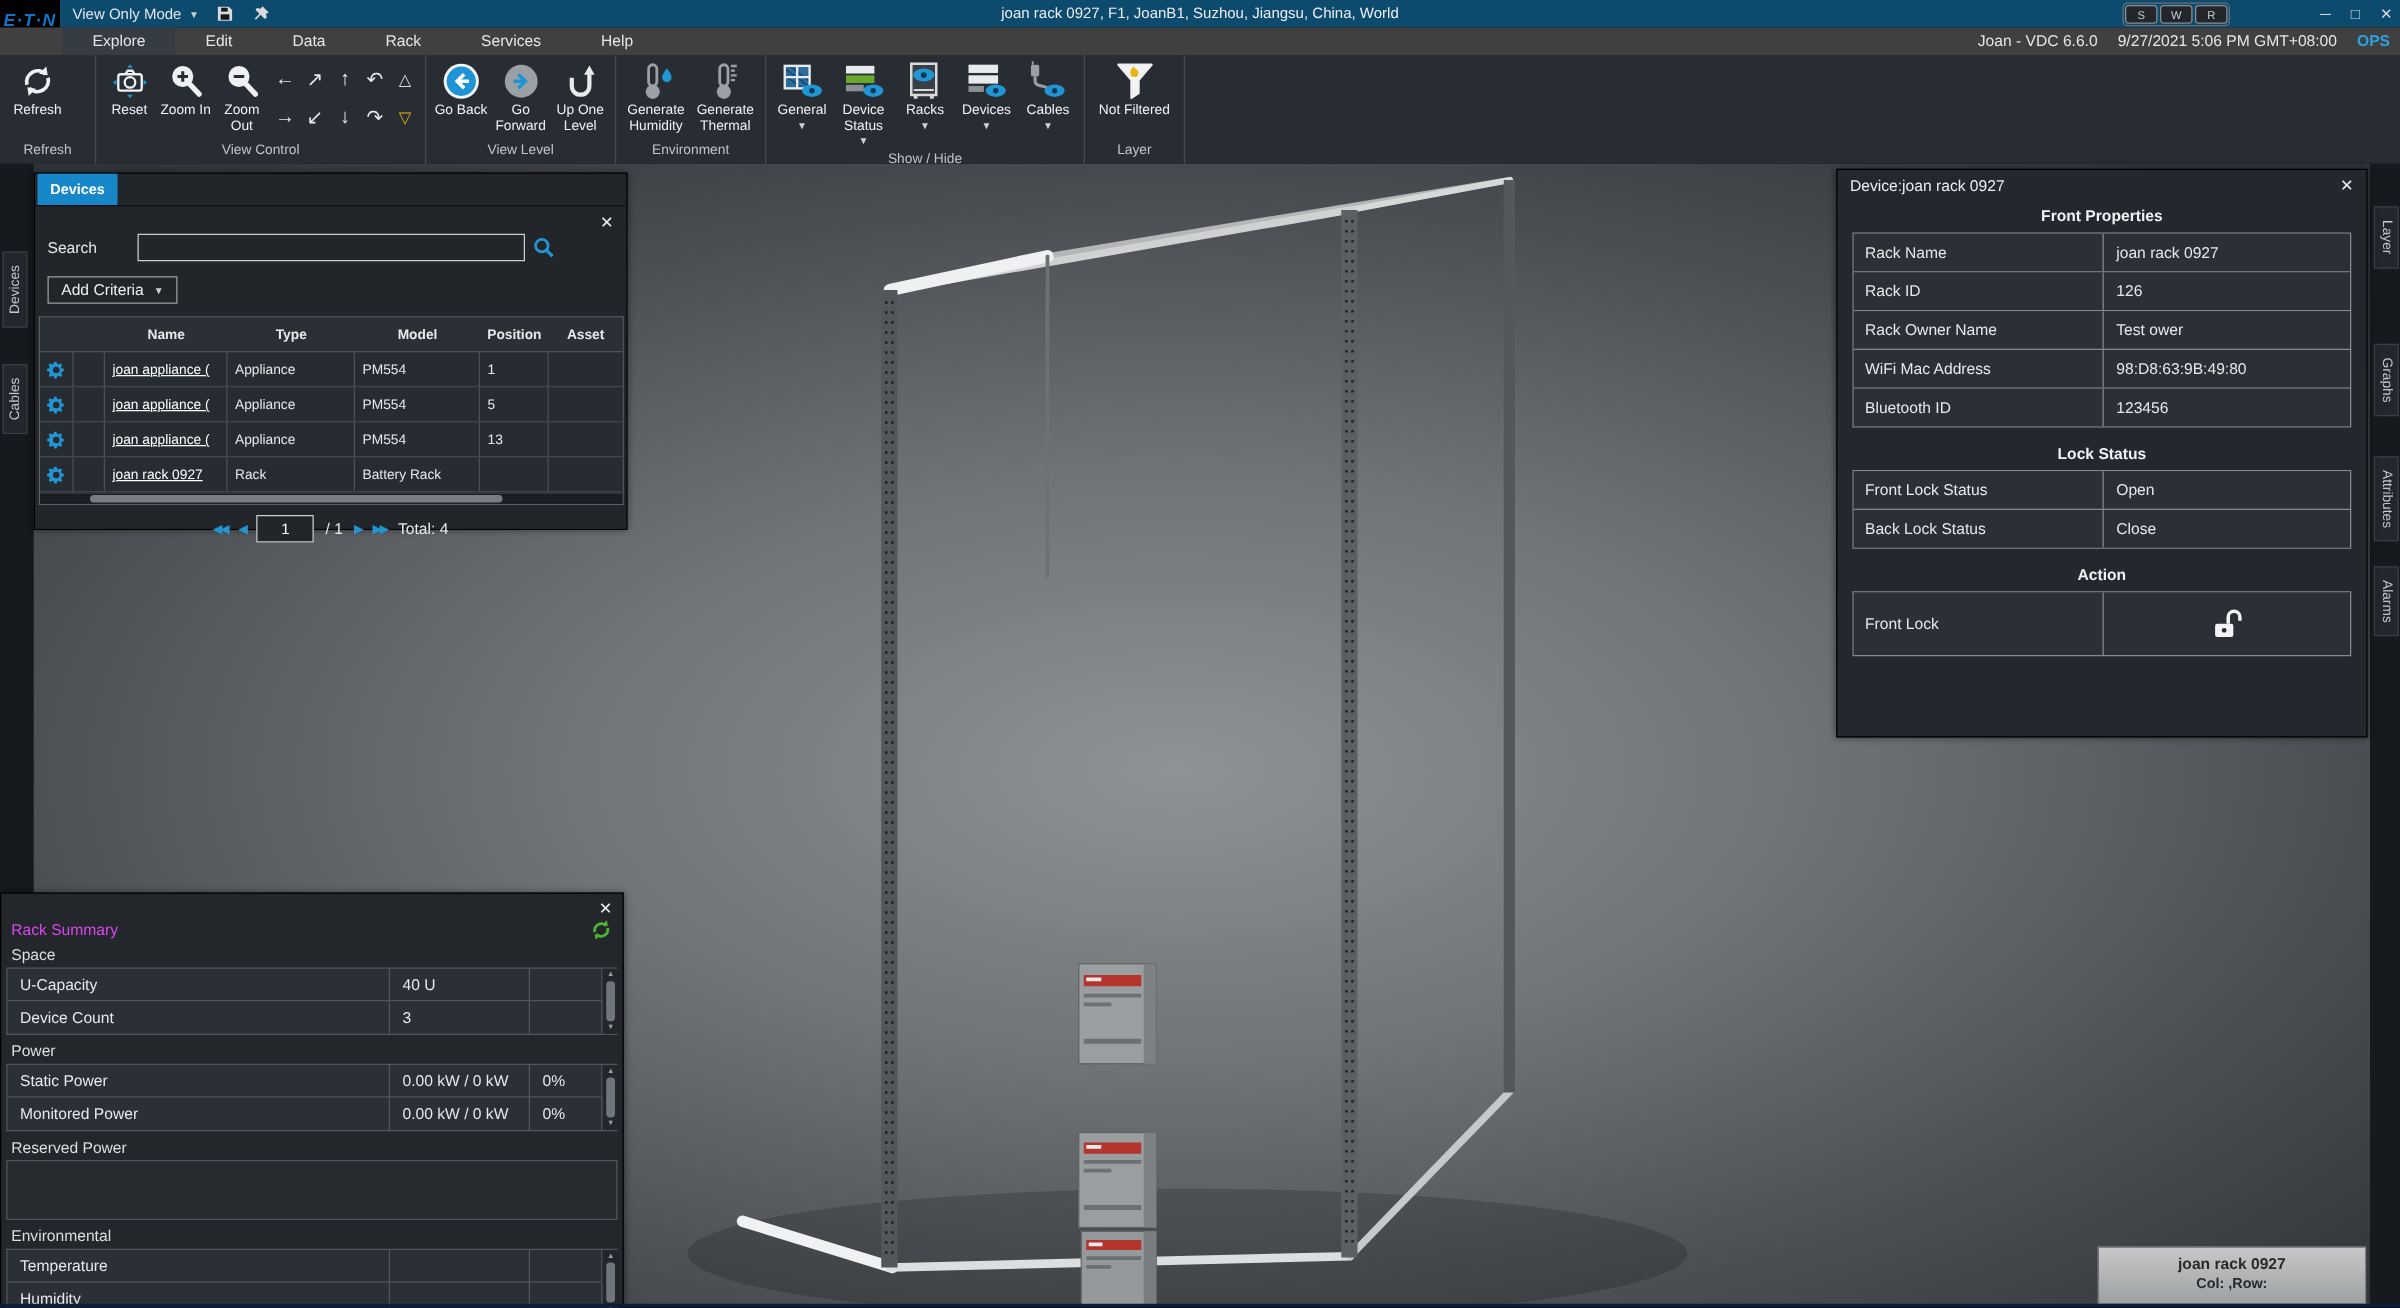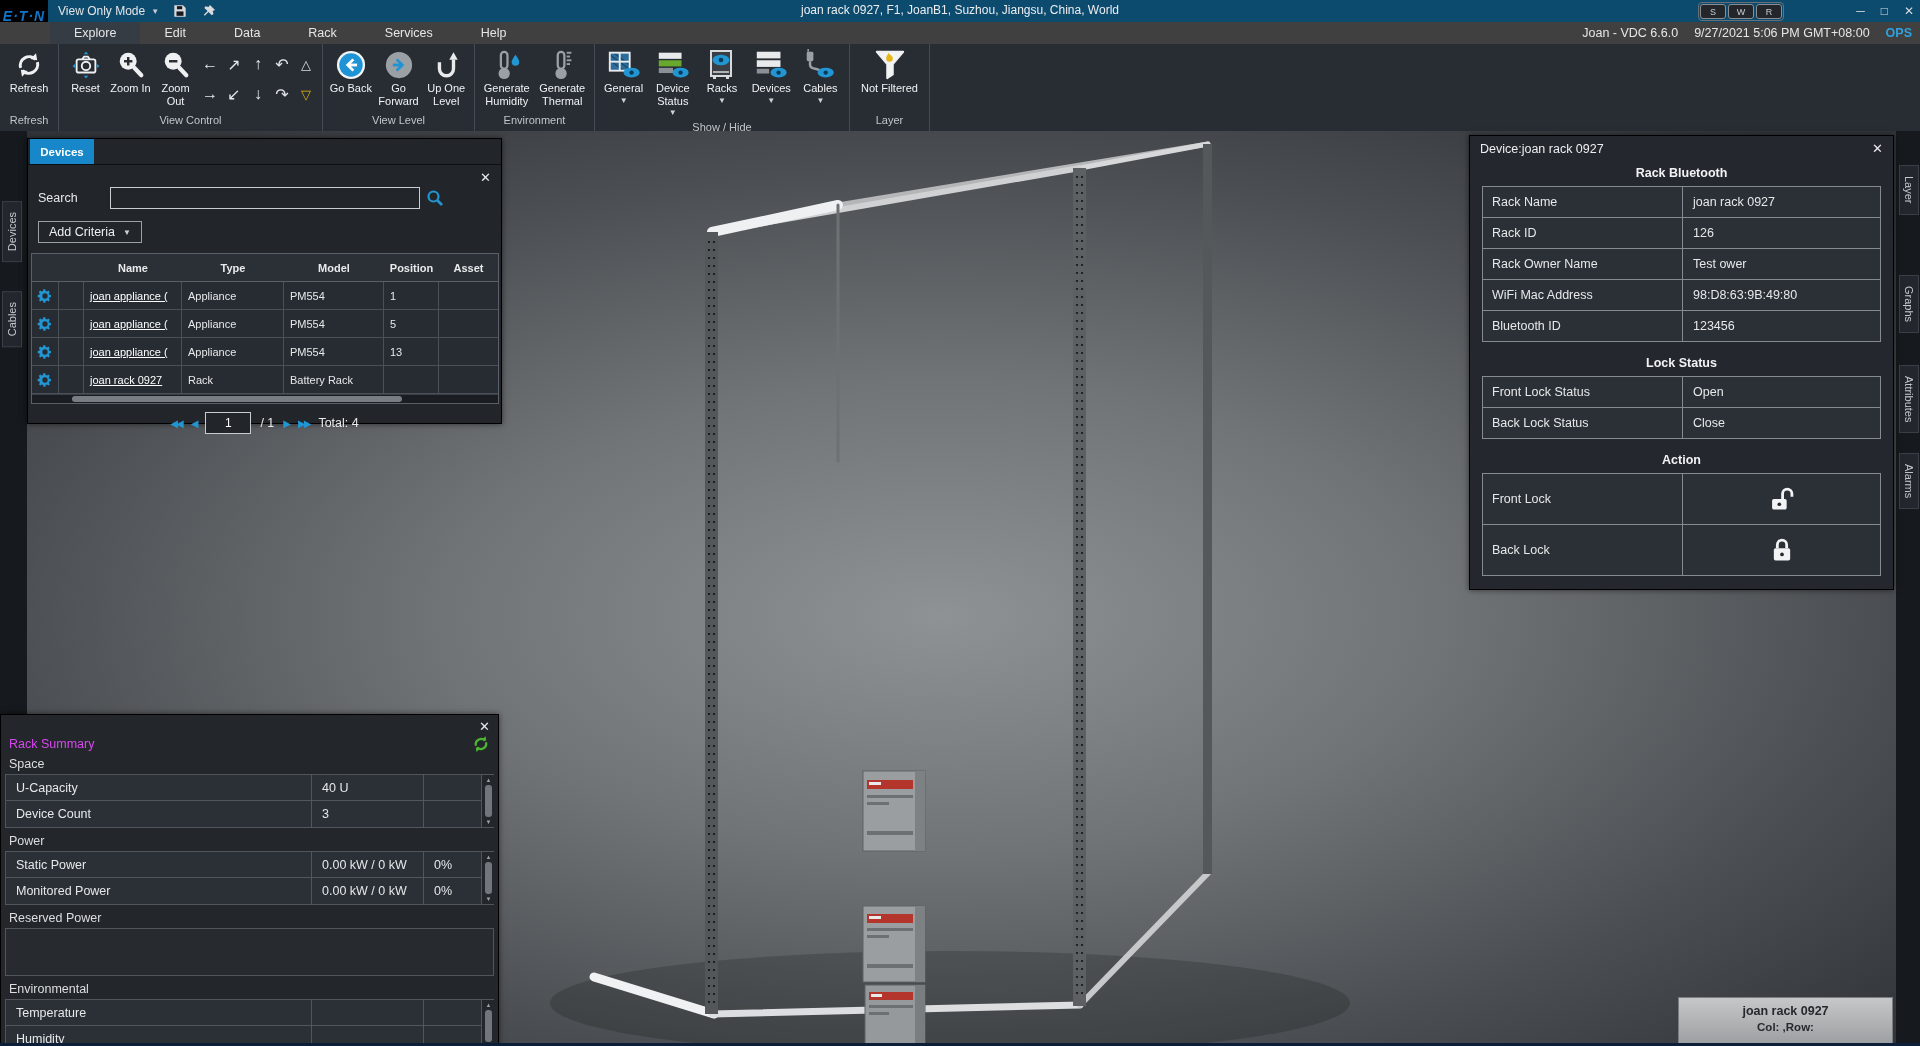--- a/index.html
+++ b/index.html
@@ -25,21 +25,21 @@
   .menu-right{margin-left:auto;display:flex;align-items:center;gap:16px;padding-right:8px;font-size:12.5px;color:#e4e6e8;}
   .ops{color:#2da2e0;font-weight:bold;}
   
   .ribbon{position:absolute;top:44px;left:0;right:0;height:87px;background:#282d34;border-bottom:1px solid #111418;display:flex;}
   .rgroup{display:flex;flex-direction:column;border-right:1px solid #454b52;box-sizing:border-box;}
   .rbtns{flex:1;display:flex;align-items:flex-start;padding:3px 4px 0 4px;}
   .rlabel{height:20px;font-size:11px;color:#c2c5c9;text-align:center;line-height:18px;}
   .rbtn{display:flex;flex-direction:column;align-items:center;font-size:11px;color:#f0f2f4;text-align:center;
         padding:1px 2px;line-height:1.15;cursor:default;}
   .rbtn .ic{height:34px;display:flex;align-items:center;justify-content:center;}
-  .g-refresh{width:59px;}
+  .g-refresh{width:77px;}
   .g-viewcontrol{width:264px;}
   .g-viewlevel{width:152px;}
   .g-environment{width:120px;}
   .g-showhide{width:255px;}
   .g-layer{width:80px;}
   .w44{width:44px;} .w48{width:48px;} .w56{width:56px;} .w58{width:58px;}
   .pan{display:grid;grid-template-columns:repeat(5,24px);grid-auto-rows:30px;align-items:center;justify-items:center;
        color:#e4e6e8;font-size:16px;margin-top:2px;}
   .pan .tri-dn{color:#e3b312;font-size:13px;}
   .pan .tri-up{color:#d9dbdd;font-size:13px;}
@@ -588,21 +588,21 @@
           <span>Total: 4</span>
         </div>
       </div>
     </div>
 
     <div class="panel props-panel">
       <span class="x-btn" style="top:5px;right:10px;">✕</span>
       <div class="pp-header">
           <span>Device:joan rack 0927</span>
         </div>
-      <div class="pp-sec">Rack Bluetooth</div>
+      <div class="pp-sec">Front Properties</div>
       <div class="pp-table">
         <div class="pp-row">
           <span class="pp-cl">Rack Name</span>
           <span class="pp-cv">joan rack 0927</span>
         </div>
         <div class="pp-row">
           <span class="pp-cl">Rack ID</span>
           <span class="pp-cv">126</span>
         </div>
         <div class="pp-row">
@@ -633,30 +633,20 @@
       <div class="pp-gap"></div>
       <div class="pp-sec">Action</div>
       <div class="pp-table">
         <div class="pp-row tall">
           <span class="pp-cl">Front Lock</span>
           <span class="pp-cv center">
             <svg width="28" height="28" viewBox="0 0 24 24">
                 <rect x="3.5" y="12" width="12.5" height="9" rx="1.5" fill="#f2f3f5"></rect>
                 <path d="M12.5 12V7.5a4 4 0 0 1 8 0V10" fill="none" stroke="#f2f3f5" stroke-width="2.4"></path>
                 <circle cx="9.7" cy="16.5" r="1.6" fill="#262b31"></circle>
-              </svg>
-          </span>
-        </div>
-        <div class="pp-row tall">
-          <span class="pp-cl">Back Lock</span>
-          <span class="pp-cv center">
-            <svg width="28" height="28" viewBox="0 0 24 24">
-                <rect x="5" y="10.5" width="14" height="10.5" rx="1.5" fill="#f2f3f5"></rect>
-                <path d="M8 10.5V7.5a4 4 0 0 1 8 0v3" fill="none" stroke="#f2f3f5" stroke-width="2.4"></path>
-                <circle cx="12" cy="15.8" r="1.6" fill="#262b31"></circle>
               </svg>
           </span>
         </div>
       </div>
     </div>
 
     <div class="panel rs-panel">
       <span class="x-btn" style="top:4px;right:8px;">✕</span>
       <div class="rs-title">Rack Summary</div>
       <span class="rs-refresh">

